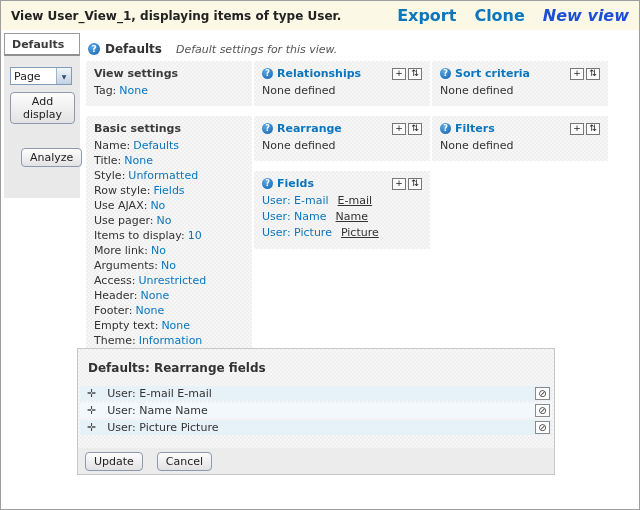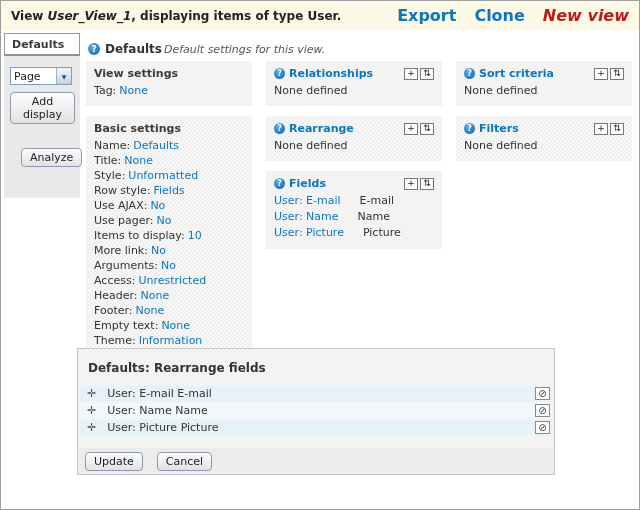--- a/index.html
+++ b/index.html
@@ -8,24 +8,24 @@
   #container {
     position:relative; width:640px; height:510px;
     border:1px solid #9e9e9e; background:#fff; overflow:hidden;
   }
   
   .topbar {
     position:absolute; top:0; left:0; right:0; height:29px;
     background:#fbf8e5; display:flex; align-items:center; padding:0 10px;
   }
   .topbar-left { font-size:12px; font-weight:bold; color:#222; }
-  .topbar-left .vname { font-style:italic; }
+  .topbar-left .vname { }
   .topbar-links { margin-left:auto; display:flex; gap:18px; }
   .topbar-links a { font-size:16px; font-weight:bold; color:#0b76bd; text-decoration:none; cursor:pointer; }
-  .topbar-links a.newview { color:#b91c1c; font-style:italic; }
+  .topbar-links a.newview { color:#1d4ed8; font-style:italic; }
   
   .sidebar {
     position:absolute; left:3px; top:32px; width:76px; height:165px;
     background:#e9e9e9;
   }
   .tab {
     background:#fff; border:1px solid #9a9a9a; border-bottom:2px solid #8f8f8f;
     font-size:11px; font-weight:bold; color:#3c3c3c; padding:4px 4px 3px 7px; cursor:pointer;
   }
   .sidebar-body { padding:11px 5px 18px 5px;border-radius:7px; }
@@ -49,23 +49,23 @@
   .btn-analyze { margin-top:24px; margin-left:12px; }
   
   .main-heading { position:absolute; left:87px; top:41px; display:flex; align-items:center; }
   .help-icon {
     display:inline-block; width:12px; height:12px; border-radius:50%;
     background:radial-gradient(circle at 35% 30%, #5aa9e4, #1261ac);
     color:#fff; font-size:9px; font-weight:bold; text-align:center; line-height:12px;
     margin-right:5px; cursor:pointer; flex:0 0 auto;
   }
   .main-title { font-size:12px; font-weight:bold; color:#333; }
-  .main-sub { font-size:11px; font-style:italic; color:#555; margin-left:2px; }
-  
-  .columns { position:absolute; left:85px; top:60px; display:flex; gap:14px; align-items:flex-start; }
+  .main-sub { font-size:11px; font-style:italic; color:#555; margin-left:14px; }
+  
+  .columns { position:absolute; left:85px; top:60px; display:flex; gap:2px; align-items:flex-start; }
   .col { display:flex; flex-direction:column; gap:10px; }
   .col1 { width:166px; } .col2 { width:176px; } .col3 { width:176px; }
   .box {
     width:100%; padding:6px 8px 8px;
     background-color:#f7f7f7;
     background-image:conic-gradient(#efefef 25%, transparent 0 50%, #efefef 0 75%, transparent 0);
     background-size:4px 4px;
   }
   .box-title-plain { font-size:11px; font-weight:bold; color:#3b3b3b; line-height:14px; margin-bottom:2px; }
   .sec-head { display:flex; align-items:center; margin-bottom:3px; }
@@ -74,21 +74,21 @@
   .mini-group { margin-left:auto; display:flex; gap:2px; }
   .mini {
     width:14px; height:12px; border:1px solid #777; background:#fbfbfb;
     font-family:inherit; font-size:9px; line-height:9px; color:#222; text-align:center;
     padding:0; cursor:pointer;
   }
   .line { font-size:11px; line-height:15px; color:#333; white-space:nowrap; }
   .line .lbl { color:#333; margin-right:3px; }
   .lnk { color:#0b76bd; text-decoration:none; cursor:pointer; }
   .fields-line { font-size:11px; line-height:16px; color:#333; white-space:nowrap; }
-  .fields-line .suffix { margin-left:19px; color:#333; }
+  .fields-line .suffix { margin-left:9px; color:#333;text-decoration:underline; }
   
   .rearrange {
     position:absolute; left:76px; top:347px; width:478px; height:127px;
     border:1px solid #c6c6c6;
     background-color:#f7f7f7;
     background-image:conic-gradient(#efefef 25%, transparent 0 50%, #efefef 0 75%, transparent 0);
     background-size:4px 4px;
     display:flex; flex-direction:column;
   }
   .re-title { font-size:12px; font-weight:bold; color:#333; padding:12px 0 11px 10px; }

